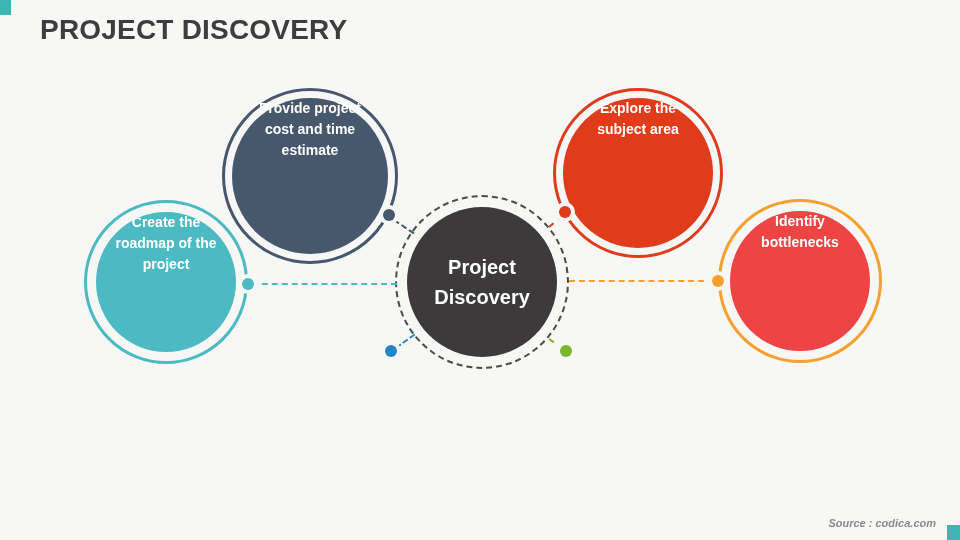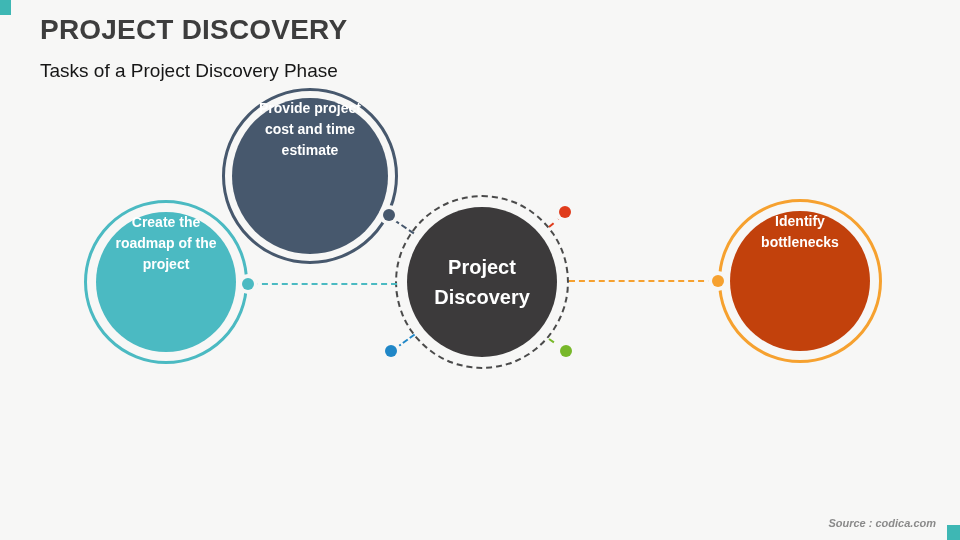--- a/index.html
+++ b/index.html
@@ -39,21 +39,21 @@
   .n-slate{left:222px;top:88px;width:176px;height:176px;border-color:#47586d;}
   .n-slate .fill{width:156px;height:156px;background:#47586d;padding:0 16px;}
 
   .n-red{left:553px;top:88px;width:170px;height:170px;border-color:#e03c1c;}
   .n-red .fill{width:150px;height:150px;background:#e03c1c;padding:0 18px;}
 
   .n-teal{left:84px;top:200px;width:164px;height:164px;border-color:#4bbac2;}
   .n-teal .fill{width:140px;height:140px;background:#4bbac2;padding:0 16px;}
 
   .n-orange{left:718px;top:199px;width:164px;height:164px;border-color:#f6a12f;}
-  .n-orange .fill{width:140px;height:140px;background:#c2410c;padding:0 24px;}
+  .n-orange .fill{width:140px;height:140px;background:#ef4444;padding:0 24px;}
 
   .n-blue{left:230px;top:301px;width:176px;height:176px;border-color:#2087c7;}
   .n-blue .fill{width:156px;height:156px;background:#2087c7;padding:0 16px;}
 
   .n-green{left:554px;top:303px;width:172px;height:172px;border-color:#78b82a;}
   .n-green .fill{width:152px;height:152px;background:#78b82a;padding:0 14px;}
 
   
   .n-center{left:395px;top:195px;width:174px;height:174px;border:2px dashed #4a4a4a;
             border-radius:50%;position:absolute;box-sizing:border-box;}
@@ -87,35 +87,39 @@
 </style>
 </head>
 <body>
 
 <div class="stage">
 
   <div class="corner tl"></div>
   <div class="corner br"></div>
 
   <h1 class="title">PROJECT DISCOVERY</h1>
-  <h2 class="subtitle">Tasks of a Project Discovery Phase</h2>
 
   <div class="line teal"></div>
   <div class="line orange"></div>
   <div class="line stub slate"></div>
   <div class="line stub redstub"></div>
   <div class="line stub bluestub"></div>
   <div class="line stub greenstub"></div>
 
   <div class="node n-slate">
     <div class="fill">
       <span>Provide project cost and time estimate</span>
     </div>
   </div>
 
+  <div class="node n-red">
+    <div class="fill">
+      <span>Explore the subject area</span>
+    </div>
+  </div>
 
   <div class="node n-teal">
     <div class="fill">
       <span>Create the roadmap of the project</span>
     </div>
   </div>
 
   <div class="node n-orange">
     <div class="fill">
       <span>Identify bottlenecks</span>

